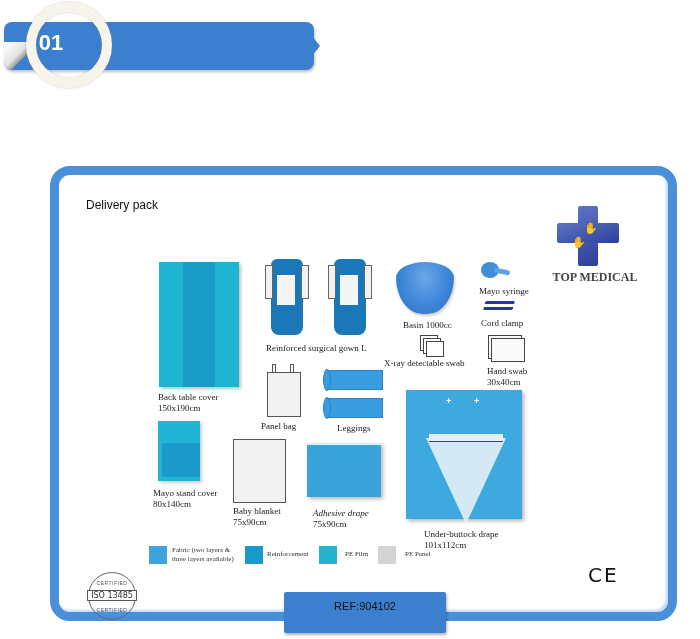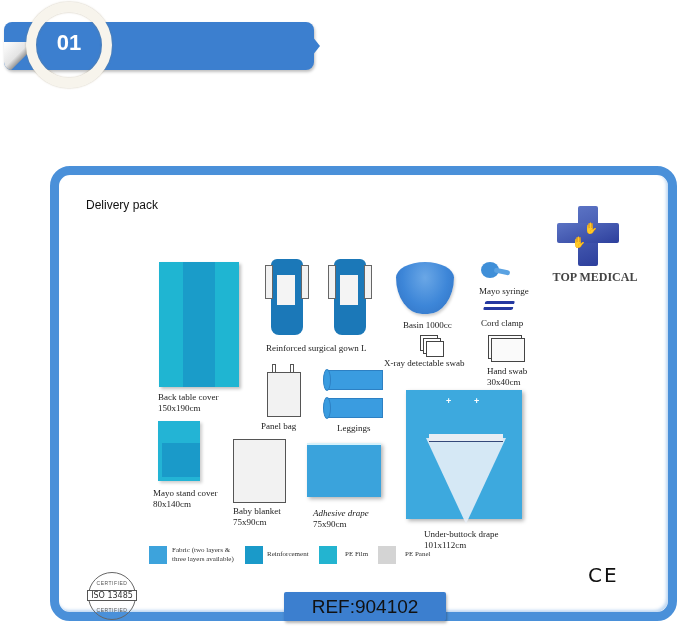--- a/index.html
+++ b/index.html
@@ -10,21 +10,21 @@
   .ribbon { position: absolute; left: 4px; top: 22px; width: 316px; height: 48px; }
   .ribbon-bar { position: absolute; left: 0; top: 0; width: 310px; height: 48px; background: #3c7fcf;
     border-radius: 8px; box-shadow: 1px 2px 3px rgba(0,0,0,0.25); }
   .ribbon-tip { position: absolute; right: 0; top: 14px; width: 0; height: 0;
     border-top: 10px solid transparent; border-bottom: 10px solid transparent; border-left: 8px solid #3c7fcf; }
   .ribbon-curl { position: absolute; left: 0; top: 20px; width: 30px; height: 28px;
     background: linear-gradient(135deg, #ffffff 0%, #e4e4e4 45%, #9a9a9a 60%, #3c7fcf 61%);
     border-bottom-left-radius: 8px; }
   .ribbon-ring { position: absolute; left: 22px; top: -20px; width: 86px; height: 86px; border-radius: 50%;
     border: 10px solid #f7f4ec; box-shadow: 0 0 2px rgba(150,130,90,0.6), inset 0 0 2px rgba(150,130,90,0.6); }
-  .ribbon-num { position: absolute; left: 42px; top: 8px; width: 46px; color: #fff; font-size: 22px;
+  .ribbon-num { position: absolute; left: 24px; top: 8px; width: 46px; color: #fff; font-size: 22px;
     font-weight: bold; text-align: center; }
   .ribbon-title { position: absolute; left: 121px; top: 16px; color: #fff; font-size: 13px; font-weight: bold; }
 
   
   .frame { position: absolute; left: 50px; top: 166px; width: 627px; height: 455px;
     border: 9px solid #4a90d9; border-radius: 20px; background: #fff; }
   .frame::after { content: ""; position: absolute; left: 0; top: 0; right: 0; bottom: 0;
     border-radius: 12px; box-shadow: inset -2px -2px 3px rgba(74,144,217,0.35); pointer-events: none; }
 
   .title { position: absolute; left: 86px; top: 198px; font-size: 12px; color: #111; }
@@ -75,22 +75,22 @@
 
   
   .iso { position: absolute; left: 88px; top: 572px; width: 48px; height: 48px; border: 1px solid #666; border-radius: 50%; }
   .iso-band { position: absolute; left: -2px; top: 17px; width: 50px; height: 11px; background: #fff; border: 1px solid #555; font-size: 8px; text-align: center; line-height: 9px; color: #333; font-family: "DejaVu Sans", sans-serif; }
   .iso-top, .iso-bot { position: absolute; left: 0; width: 46px; text-align: center; font-size: 5px; color: #555; letter-spacing: 0.5px; }
   .swatch { position: absolute; top: 546px; width: 18px; height: 18px; }
   .leg-lbl { position: absolute; top: 546px; font-family: "Liberation Serif", serif; font-size: 7px; color: #333; line-height: 9px; }
 
   .ce { position: absolute; left: 588px; top: 563px; font-size: 20px; color: #111; letter-spacing: 2px; font-family: "DejaVu Sans", sans-serif; }
 
-  .ref { position: absolute; left: 284px; top: 592px; width: 162px; height: 29px; background: #3c7fcf;
-    box-shadow: 1px 2px 3px rgba(0,0,0,0.3); text-align: center; line-height: 29px; font-size: 19px; color: #111; border-radius: 2px; }
+  .ref { position: absolute; left: 284px; top: 592px; width: 162px; height: 41px; background: #3c7fcf;
+    box-shadow: 1px 2px 3px rgba(0,0,0,0.3); text-align: center; line-height: 29px; font-size: 11px; color: #111; border-radius: 2px; }
 </style>
 </head>
 <body>
 
 <div class="ribbon">
   <div class="ribbon-bar"></div>
   <div class="ribbon-tip"></div>
   <div class="ribbon-curl"></div>
   <div class="ribbon-ring"></div>
   <div class="ribbon-num">01</div>

